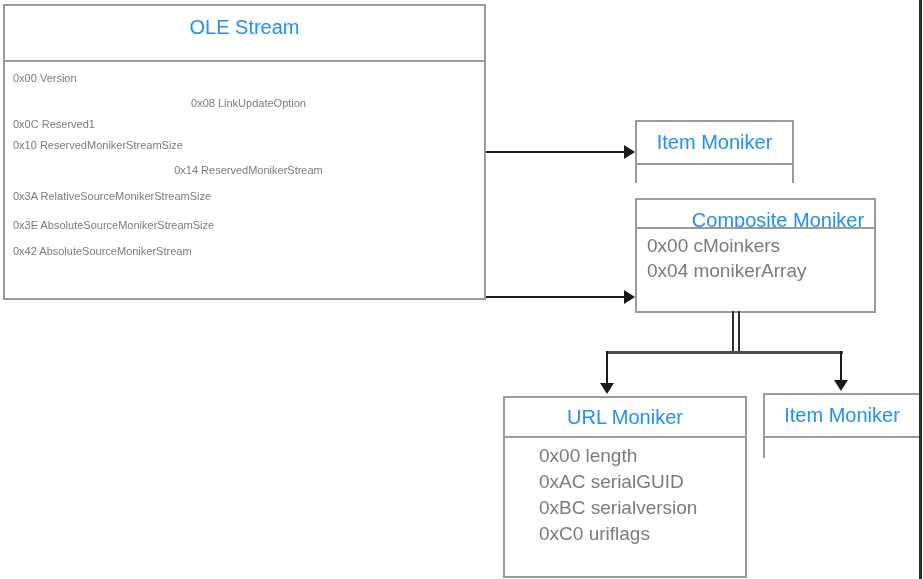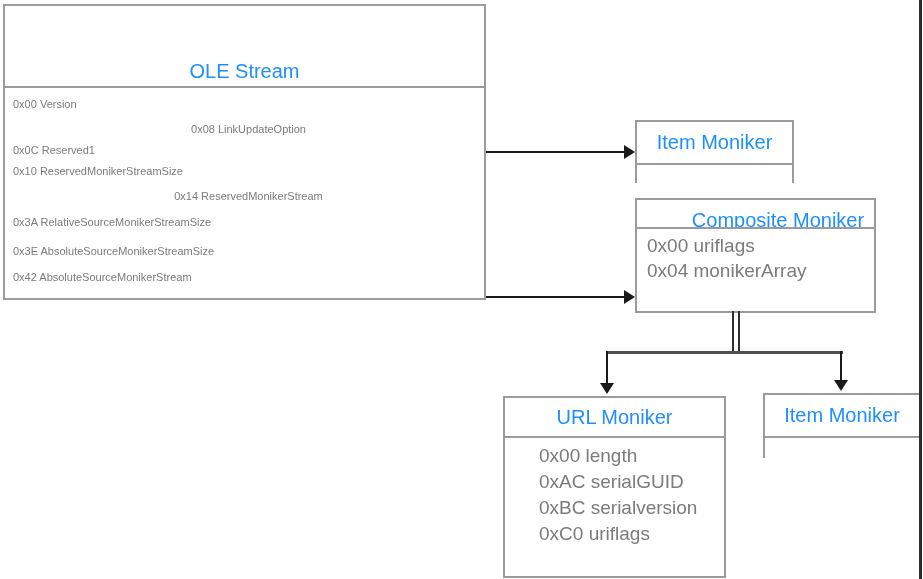--- a/index.html
+++ b/index.html
@@ -33,37 +33,37 @@
     overflow: hidden;
   }
   .fields {
     color: #7b7b7b;
     white-space: nowrap;
   }
   .field { display: block; }
 
   
   #box-ole { left: 3px; top: 4px; width: 483px; height: 296px; }
-  #box-ole .box-title { height: 38px; line-height: 42px; margin-top: 44px; }
+  #box-ole .box-title { height: 56px; line-height: 42px; }
   #box-ole .fields { padding: 6px 0 0 8px; font-size: 11px; line-height: 21px; }
   #box-ole .field.mt4 { margin-top: 4px; text-align: center; }
   #box-ole .field.mt5 { margin-top: 5px; }
   #box-ole .field.mt8 { margin-top: 8px; }
 
   
   #box-item-top { left: 635px; top: 120px; width: 159px; height: 63px; }
   #box-item-top .box-title { height: 43px; line-height: 40px; }
 
   
   #box-composite { left: 635px; top: 198px; width: 241px; height: 115px; }
   #box-composite .box-title { height: 29px; line-height: 40px; padding-left: 45px; }
   #box-composite .fields { padding: 4px 0 0 10px; font-size: 19px; line-height: 25px; }
 
   
-  #box-url { left: 503px; top: 396px; width: 223px; height: 182px; }
+  #box-url { left: 503px; top: 396px; width: 244px; height: 182px; }
   #box-url .box-title { height: 40px; line-height: 38px; }
   #box-url .fields { padding: 5px 0 0 10px; font-size: 19px; line-height: 26px; margin-left: 24px; }
 
   
   #box-item-bottom { left: 763px; top: 393px; width: 158px; height: 65px; }
   #box-item-bottom .box-title { height: 43px; line-height: 40px; }
 
   .empty-row { height: 100%; background: #ffffff; }
 
   
@@ -115,21 +115,21 @@
   </div>
 
   <div class="box" id="box-item-top">
     <div class="box-title">Item Moniker</div>
     <div class="empty-row"></div>
   </div>
 
   <div class="box" id="box-composite">
     <div class="box-title">Composite Moniker</div>
     <div class="fields">
-      <span class="field">0x00 uriflags</span>
+      <span class="field">0x00 cMoinkers</span>
       <span class="field">0x04 monikerArray</span>
     </div>
   </div>
 
   <div class="box" id="box-url">
     <div class="box-title">URL Moniker</div>
     <div class="fields">
       <span class="field">0x00 length</span>
       <span class="field">0xAC serialGUID</span>
       <span class="field">0xBC serialversion</span>

